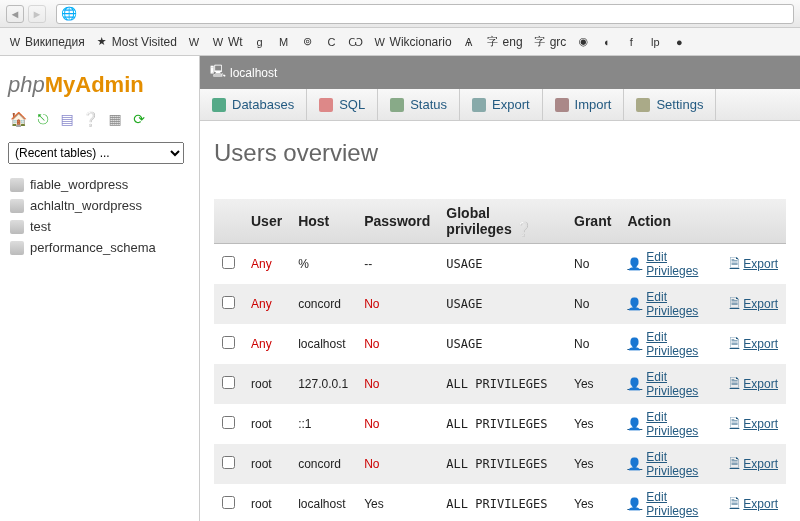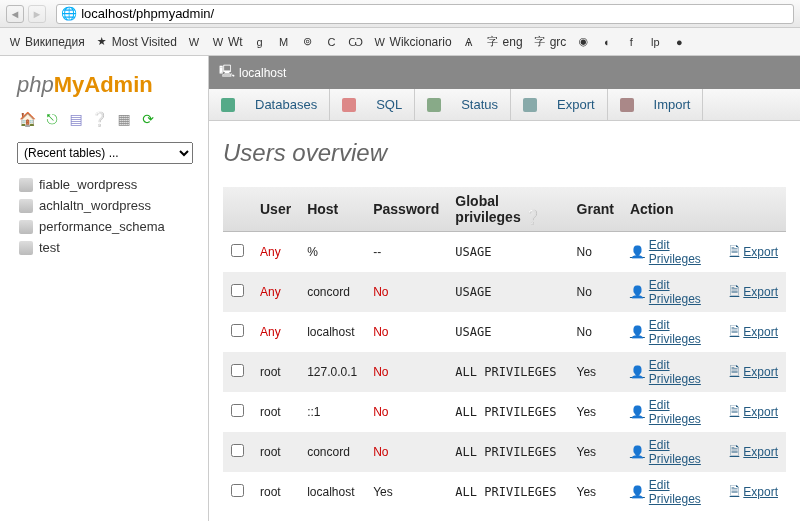--- a/index.html
+++ b/index.html
@@ -4,58 +4,57 @@
 <style>
 * { margin: 0; padding: 0; box-sizing: border-box; }
 body { font-family: sans-serif; font-size: 13px; background: #fff; color: #222; }
 .topbar { height: 28px; background: linear-gradient(#fafafa,#e8e8e8); border-bottom: 1px solid #ccc; display: flex; align-items: center; padding: 0 6px; gap: 4px; }
 .navbtn { width: 18px; height: 18px; border: 1px solid #bbb; border-radius: 3px; display: flex; align-items: center; justify-content: center; font-size: 11px; color: #999; }
 .urlbar { flex: 1; height: 20px; border: 1px solid #bbb; border-radius: 3px; background: #fff; display: flex; align-items: center; padding: 0 4px; gap: 4px; margin-left: 6px; }
 .urlbar input { border: none; outline: none; flex: 1; font-size: 13px; }
 .bookmarkbar { height: 28px; background: #f5f5f5; border-bottom: 1px solid #ccc; display: flex; align-items: center; padding: 0 8px; gap: 10px; font-size: 12px; overflow: hidden; }
 .bm { display: flex; align-items: center; gap: 3px; color: #333; white-space: nowrap; }
 .bm .ico { width: 14px; height: 14px; display: inline-flex; align-items: center; justify-content: center; font-size: 11px; }
-.main { display: flex; height: calc(521px - 56px); padding-left: 9px; }
+.main { display: flex; height: calc(521px - 56px); }
 .sidebar { width: 200px; background: #fff; border-right: 1px solid #ccc; padding: 8px; }
 .logo { font-size: 22px; font-weight: bold; margin: 8px 0 12px 0; }
 .logo .php { color: #777; font-weight: normal; font-style: italic; }
 .logo .my { color: #e48e00; }
 .logo .admin { color: #e48e00; }
 .iconrow { display: flex; gap: 6px; margin-bottom: 14px; padding-left: 2px; }
 .iconrow span { width: 18px; height: 18px; display: inline-flex; align-items: center; justify-content: center; font-size: 14px; }
 .recentsel { width: 176px; font-size: 12px; padding: 2px; margin-bottom: 10px; }
 .dblist { list-style: none; }
 .dblist li { padding: 3px 2px; display: flex; align-items: center; gap: 6px; font-size: 13px; color: #333; }
 .dblist .dbico { width: 14px; height: 14px; background: linear-gradient(#ddd,#bbb); border-radius: 2px; }
 .content { flex: 1; background: #fff; overflow: auto; }
 .breadcrumb { background: #888; color: #fff; padding: 6px 10px; font-size: 12px; display: flex; align-items: center; gap: 4px; }
 .tabs { display: flex; background: linear-gradient(#f8f8f8,#e8e8e8); border-bottom: 1px solid #ccc; padding: 0; }
-.tab { padding: 8px 12px; display: flex; align-items: center; gap: 20px; color: #235a81; border-right: 1px solid #ccc; font-size: 13px; cursor: pointer; }
+.tab { padding: 8px 12px; display: flex; align-items: center; gap: 6px; color: #235a81; border-right: 1px solid #ccc; font-size: 13px; cursor: pointer; }
 .tab.active { background: #fff; border-bottom: 2px solid #235a81; color: #235a81; font-weight: bold; }
 .tab .tico { width: 14px; height: 14px; display: inline-block; }
 .panel { padding: 18px 14px; }
-h2 { font-size: 24px; font-weight: normal; color: #666; margin-bottom: 20px; font-style: italic; }
+h2 { font-size: 24px; font-weight: normal; color: #666; margin-bottom: 32px; }
 table.users { border-collapse: collapse; width: 100%; }
 table.users th { text-align: left; padding: 6px 8px; background: linear-gradient(#f0f0f0,#ddd); border-bottom: 1px solid #bbb; font-size: 14px; }
 table.users td { padding: 6px 8px; font-size: 12px; margin-top: 22px; }
 table.users tr.odd { background: #fff; }
 table.users tr.even { background: #eee; }
 .red { color: #c00; }
 .mono { font-family: monospace; font-size: 11px; }
 .alink { color: #235a81; display: inline-flex; align-items: center; gap: 4px; }
 </style>
 </head>
 <body>
 
 <div class="topbar">
   <div class="navbtn">◄</div>
   <div class="navbtn" style="opacity:.5">►</div>
   <div class="urlbar">
     <span style="color:#888">🌐</span>
-    <input type="text" value="localhost/phpmyadmin/" style="">
   </div>
 </div>
 
 <div class="bookmarkbar" id="bmbar">
     <div class="bm">
       <span class="ico">W</span>
       <span>Википедия</span>
     </div>
     <div class="bm">
       <span class="ico">★</span>
@@ -135,25 +134,25 @@
         <li>
           <span class="dbico"></span>
           <span>fiable_wordpress</span>
         </li>
         <li>
           <span class="dbico"></span>
           <span>achlaltn_wordpress</span>
         </li>
         <li>
           <span class="dbico"></span>
+          <span>test</span>
+        </li>
+        <li>
+          <span class="dbico"></span>
           <span>performance_schema</span>
-        </li>
-        <li>
-          <span class="dbico"></span>
-          <span>test</span>
         </li>
       </ul>
   </div>
 
   <div class="content">
     <div class="breadcrumb">
       <span>🖳</span>
       <span>localhost</span>
     </div>
     <div class="tabs" id="tabs">
@@ -169,20 +168,24 @@
           <span class="tico" style="background:#8a8;border-radius:2px"></span>
           <span>Status</span>
         </div>
         <div class="tab">
           <span class="tico" style="background:#8aa;border-radius:2px"></span>
           <span>Export</span>
         </div>
         <div class="tab">
           <span class="tico" style="background:#a88;border-radius:2px"></span>
           <span>Import</span>
+        </div>
+        <div class="tab">
+          <span class="tico" style="background:#aa8;border-radius:2px"></span>
+          <span>Settings</span>
         </div>
       </div>
     <div class="panel">
       <h2>Users overview</h2>
       <table class="users">
         <thead>
             <tr id="thr">
               <th></th>
               <th>User</th>
               <th>Host</th>

